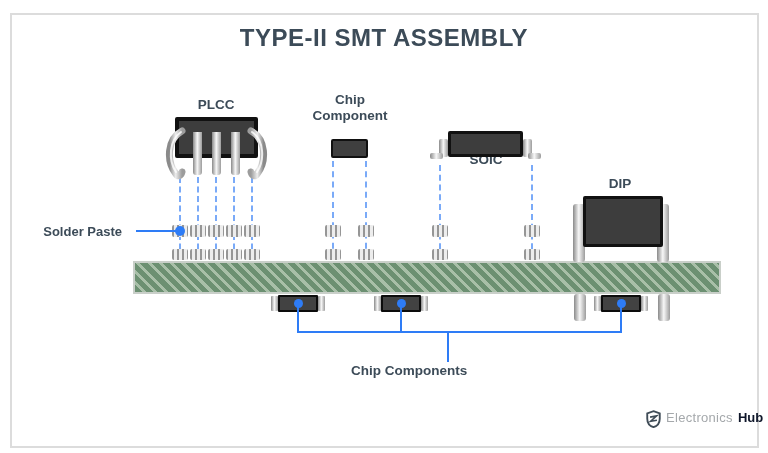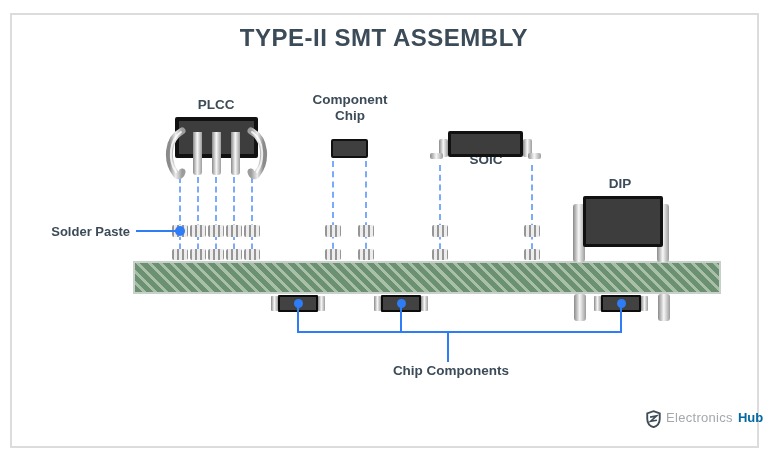--- a/index.html
+++ b/index.html
@@ -21,21 +21,21 @@
   .board{left:133px;top:261px;width:588px;height:33px;box-sizing:border-box;
          border:2px solid #c9cfc9;z-index:2;
          background:repeating-linear-gradient(45deg,#6c9072 0px,#6c9072 5px,#a8bfa8 5px,#a8bfa8 8px);}
   .blue-line{background:#2e7cf6;z-index:6;}
   .blue-dot{width:10px;height:10px;border-radius:50%;background:#2e7cf6;z-index:7;}
   .ann-label{font-size:13px;font-weight:bold;color:#3c4b58;}
   .smd-chip-body{background:#424242;border:2px solid #0c0c0c;box-sizing:border-box;z-index:4;border-radius:1px;}
   .smd-cap{z-index:3;border-radius:1px;}
   .footer{left:646px;top:410px;display:flex;align-items:flex-start;gap:5px;z-index:8;}
   .brand-light{font-size:13px;color:#a4a8ab;letter-spacing:.3px;}
-  .brand-bold{font-size:13px;font-weight:bold;color:#0369a1;}
+  .brand-bold{font-size:13px;font-weight:bold;color:#0f172a;}
   svg{display:block;}
 </style>
 </head>
 <body>
 
 <div class="frame"></div>
 
 <div class="abs title">TYPE-II SMT ASSEMBLY</div>
 
 <div class="abs comp-label" style="left:166px;top:97px;width:100px;">PLCC</div>
@@ -60,40 +60,40 @@
     <stop offset="0" stop-color="#9c9c9c"></stop>
         <stop offset=".5" stop-color="#ededed"></stop>
         <stop offset="1" stop-color="#8a8a8a"></stop>
   </linearGradient>
     </defs>
   <path d="M4 4 C19 12 20 34 10 47 C8 50 5 49 4 45" fill="none" stroke="url(#mgr)" stroke-width="7" stroke-linecap="round"></path>
   <path d="M5 5 C17 13 18 33 10 45" fill="none" stroke="#ffffff" stroke-width="2" stroke-linecap="round" opacity=".8"></path>
 </svg>
 
 <div class="abs comp-label" style="left:300px;top:92px;width:100px;">
+  <div>Chip</div>
   <div>Component</div>
-  <div>Chip</div>
 </div>
 <div class="abs dark-body" style="left:331px;top:139px;width:37px;height:19px;border-width:2px;background:#3f3f3f;"></div>
 
 <div class="abs comp-label" style="left:436px;top:108px;width:100px;margin-top:44px;">SOIC</div>
 <div class="abs metal" style="left:439px;top:139px;width:9px;height:18px;border-radius:2px;z-index:3;"></div>
 <div class="abs metal" style="left:430px;top:153px;width:13px;height:6px;border-radius:2px;z-index:3;"></div>
 <div class="abs metal" style="left:523px;top:139px;width:9px;height:18px;border-radius:2px;z-index:3;"></div>
 <div class="abs metal" style="left:528px;top:153px;width:13px;height:6px;border-radius:2px;z-index:3;"></div>
 <div class="abs dark-body" style="left:448px;top:131px;width:75px;height:26px;"></div>
 
 <div class="abs comp-label" style="left:570px;top:176px;width:100px;">DIP</div>
 <div class="abs metal dip-leg" style="left:573px;top:204px;width:12px;height:58px;"></div>
 <div class="abs metal dip-leg" style="left:657px;top:204px;width:12px;height:58px;"></div>
 <div class="abs dark-body" style="left:583px;top:196px;width:80px;height:51px;"></div>
 <div class="abs metal dip-leg" style="left:574px;top:294px;width:12px;height:27px;"></div>
 <div class="abs metal dip-leg" style="left:658px;top:294px;width:12px;height:27px;"></div>
 
-<div class="abs ann-label" style="left:30px;top:224px;width:100px;text-align:right;">Solder Paste</div>
+<div class="abs ann-label" style="left:22px;top:224px;width:100px;text-align:right;">Solder Paste</div>
 <div class="abs blue-line" style="left:136px;top:230px;width:42px;height:2px;"></div>
 <div class="abs blue-dot" style="left:175px;top:226px;"></div>
 
 <div class="abs board"></div>
 
 <div id="guides">
     <div class="abs dash-line" style="left: 179px; top: 177px; height: 82px;"></div>
     <div class="abs dash-line" style="left: 197px; top: 177px; height: 82px;"></div>
     <div class="abs dash-line" style="left: 215px; top: 177px; height: 82px;"></div>
     <div class="abs dash-line" style="left: 233px; top: 177px; height: 82px;"></div>
@@ -136,21 +136,21 @@
     <div class="abs blue-line" style="left: 400px; top: 306px; width: 2px; height: 27px;"></div>
     <div class="abs metal smd-cap" style="left: 594px; top: 296px; width: 7px; height: 15px;"></div>
     <div class="abs metal smd-cap" style="left: 641px; top: 296px; width: 7px; height: 15px;"></div>
     <div class="abs smd-chip-body" style="left: 601px; top: 295px; width: 40px; height: 17px;"></div>
     <div class="abs blue-dot" style="left: 616.5px; top: 298.5px; width: 9px; height: 9px;"></div>
     <div class="abs blue-line" style="left: 620px; top: 306px; width: 2px; height: 27px;"></div>
     <div class="abs blue-line" style="left: 297px; top: 331px; width: 325px; height: 2px;"></div>
     <div class="abs blue-line" style="left: 447px; top: 331px; width: 2px; height: 31px;"></div>
   </div>
 
-<div class="abs ann-label" style="left:351px;top:363px;width:200px;text-align:center;font-size:13.5px;">Chip Components</div>
+<div class="abs ann-label" style="left:351px;top:363px;width:200px;text-align:left;font-size:13.5px;">Chip Components</div>
 
 <div class="abs footer">
   <svg width="15" height="18" viewBox="0 0 24 28">
     <path d="M12 1.5 L22 5 V13.5 C22 20.5 17.3 25.3 12 27 C6.7 25.3 2 20.5 2 13.5 V5 Z" fill="none" stroke="#3f4c57" stroke-width="3"></path>
     <path d="M6.5 11 L17 9 L7.5 17.5 L17.5 16" fill="none" stroke="#3f4c57" stroke-width="2.6"></path>
   </svg>
   <span class="brand-light">Electronics</span>
   <span class="brand-bold">Hub</span>
 </div>
 

